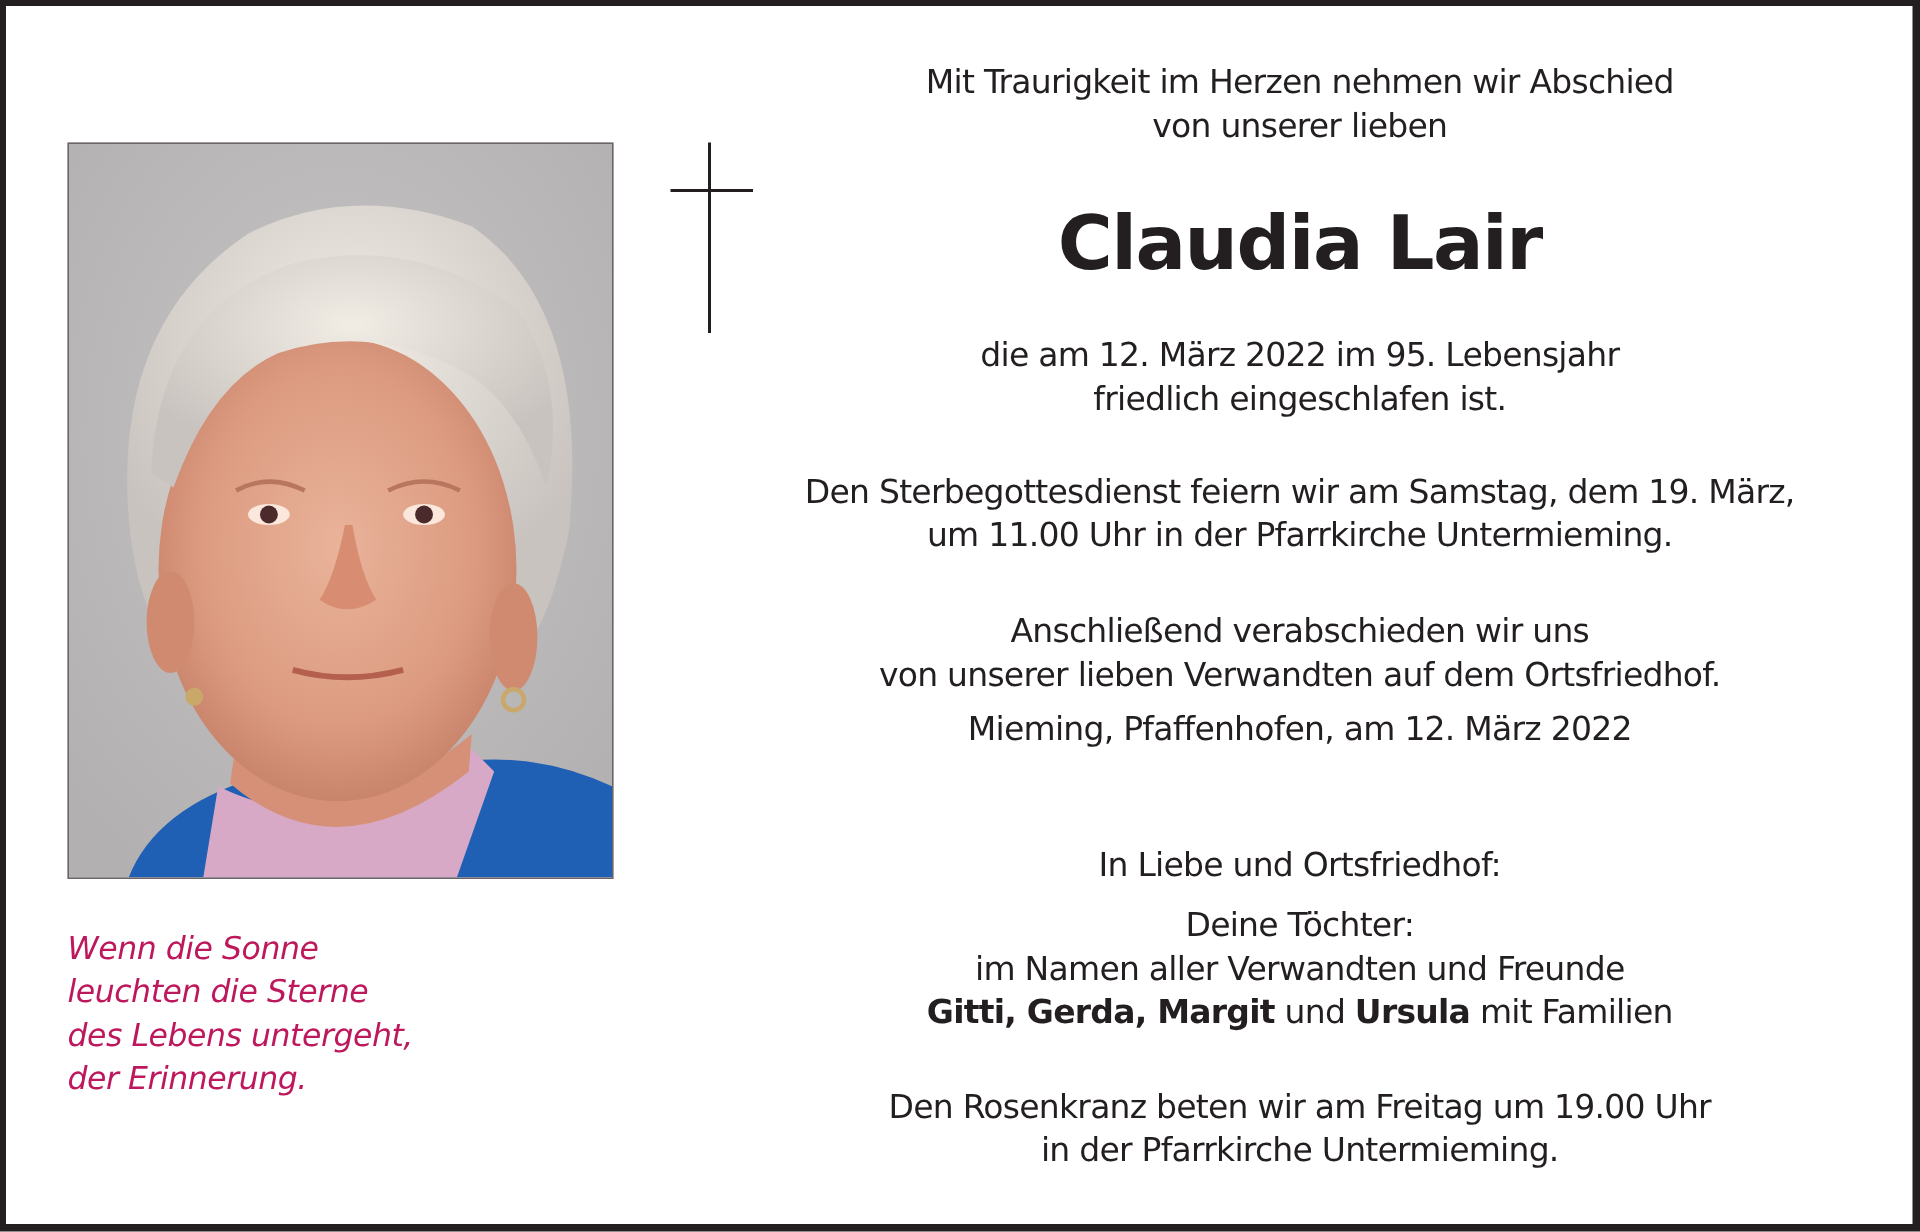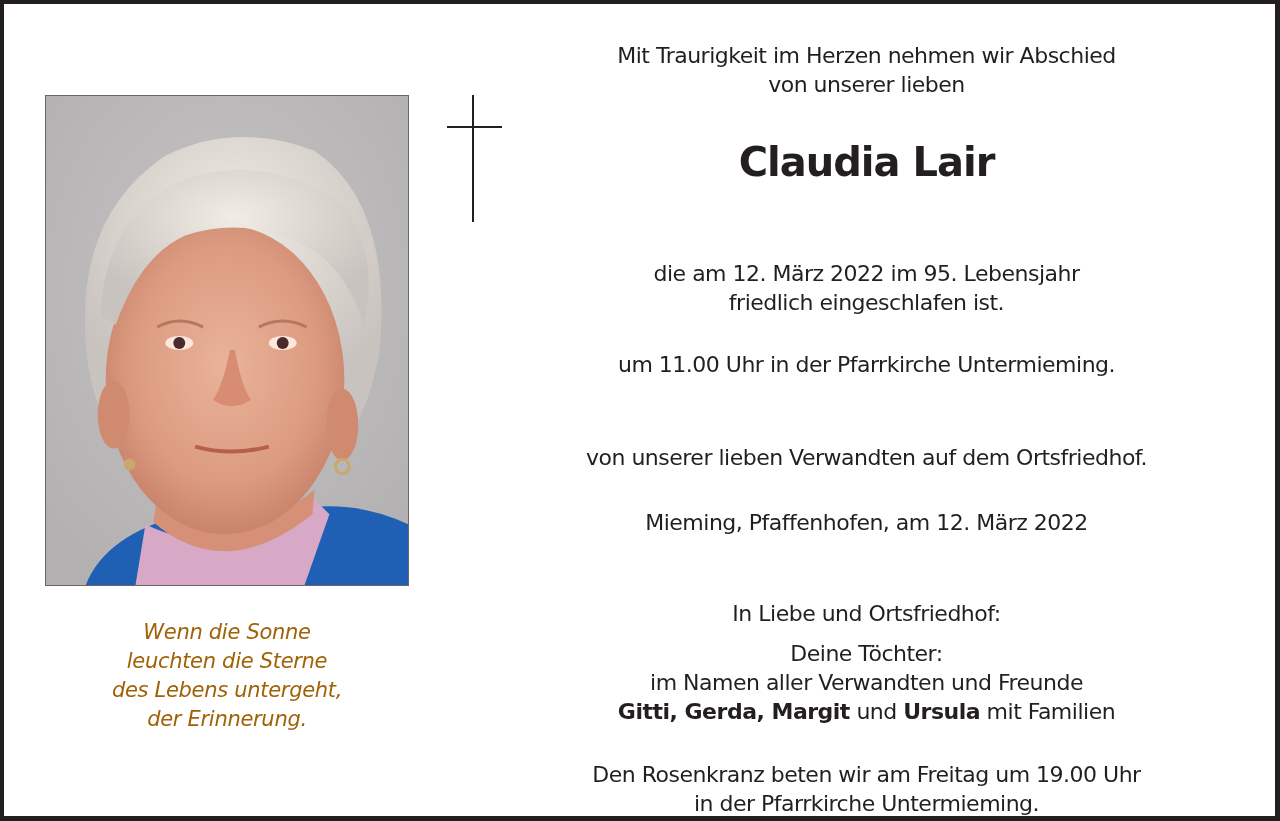--- a/index.html
+++ b/index.html
@@ -11,40 +11,40 @@
       position: absolute; left: 4px; top: 4px; width: 1271px; height: 812px;
       background: #ffffff;
     }
     .photo {
       position: absolute; left: 41px; top: 91px; width: 364px; height: 491px;
       border: 1px solid #6b6565; box-sizing: border-box; overflow: hidden;
       background: #bdbcbd;
     }
     .photo svg { display: block; width: 100%; height: 100%; }
     .quote {
-      position: absolute; left: 41px; top: 614px; width: 364px; text-align: center;
-      font-style: italic; font-size: 21px; line-height: 29px; color: #a16207;
+      position: absolute; left: 41px; top: 614px; width: 364px; text-align: left;
+      font-style: italic; font-size: 21px; line-height: 29px; color: #be185d;
       font-family: "DejaVu Sans", sans-serif; font-weight: normal; letter-spacing: -0.3px;
     }
     .quote div { white-space: nowrap; }
     .cross { position: absolute; left: 443px; top: 91px; width: 56px; height: 128px; }
     .cross .v { position: absolute; left: 25px; top: 0; width: 2px; height: 127px; background: #231f20; }
     .cross .h { position: absolute; left: 0; top: 31px; width: 55px; height: 2px; background: #231f20; }
     .main {
       position: absolute; left: 470px; top: 0; width: 785px; text-align: center;
       font-family: "DejaVu Sans", sans-serif; font-size: 22px; line-height: 29px; color: #231f20;
       letter-spacing: -0.5px;
     }
     .main .line { white-space: nowrap; }
     .intro { position: absolute; left: 0; right: 0; top: 37px; }
     .name {
       position: absolute; left: 0; right: 0; top: 127px;
-      font-size: 40px; line-height: 62px; font-weight: bold; letter-spacing: -1px;
+      font-size: 50px; line-height: 62px; font-weight: bold; letter-spacing: -1px;
     }
-    .blk { position: absolute; left: 0; right: 0; margin-top: 36px; }
+    .blk { position: absolute; left: 0; right: 0; }
     .b1 { top: 219px; }
     .b2 { top: 310px; }
     .b3 { top: 403px; }
     .b4 { top: 468px; }
     .b5 { top: 559px; }
     .b6 { top: 599px; }
     .b7 { top: 720px; }
     b { font-weight: bold; }
   </style>
 </head>
@@ -120,24 +120,26 @@
     </div>
 
     <div class="name">Claudia Lair</div>
 
     <div class="blk b1">
       <div class="line">die am 12. März 2022 im 95. Lebensjahr</div>
       <div class="line">friedlich eingeschlafen ist.</div>
     </div>
 
     <div class="blk b2">
+      <div class="line">Den Sterbegottesdienst feiern wir am Samstag, dem 19. März,</div>
       <div class="line">um 11.00 Uhr in der Pfarrkirche Untermieming.</div>
     </div>
 
     <div class="blk b3">
+      <div class="line">Anschließend verabschieden wir uns</div>
       <div class="line">von unserer lieben Verwandten auf dem Ortsfriedhof.</div>
     </div>
 
     <div class="blk b4">
       <div class="line">Mieming, Pfaffenhofen, am 12. März 2022</div>
     </div>
 
     <div class="blk b5">
       <div class="line">In Liebe und Ortsfriedhof:</div>
     </div>

